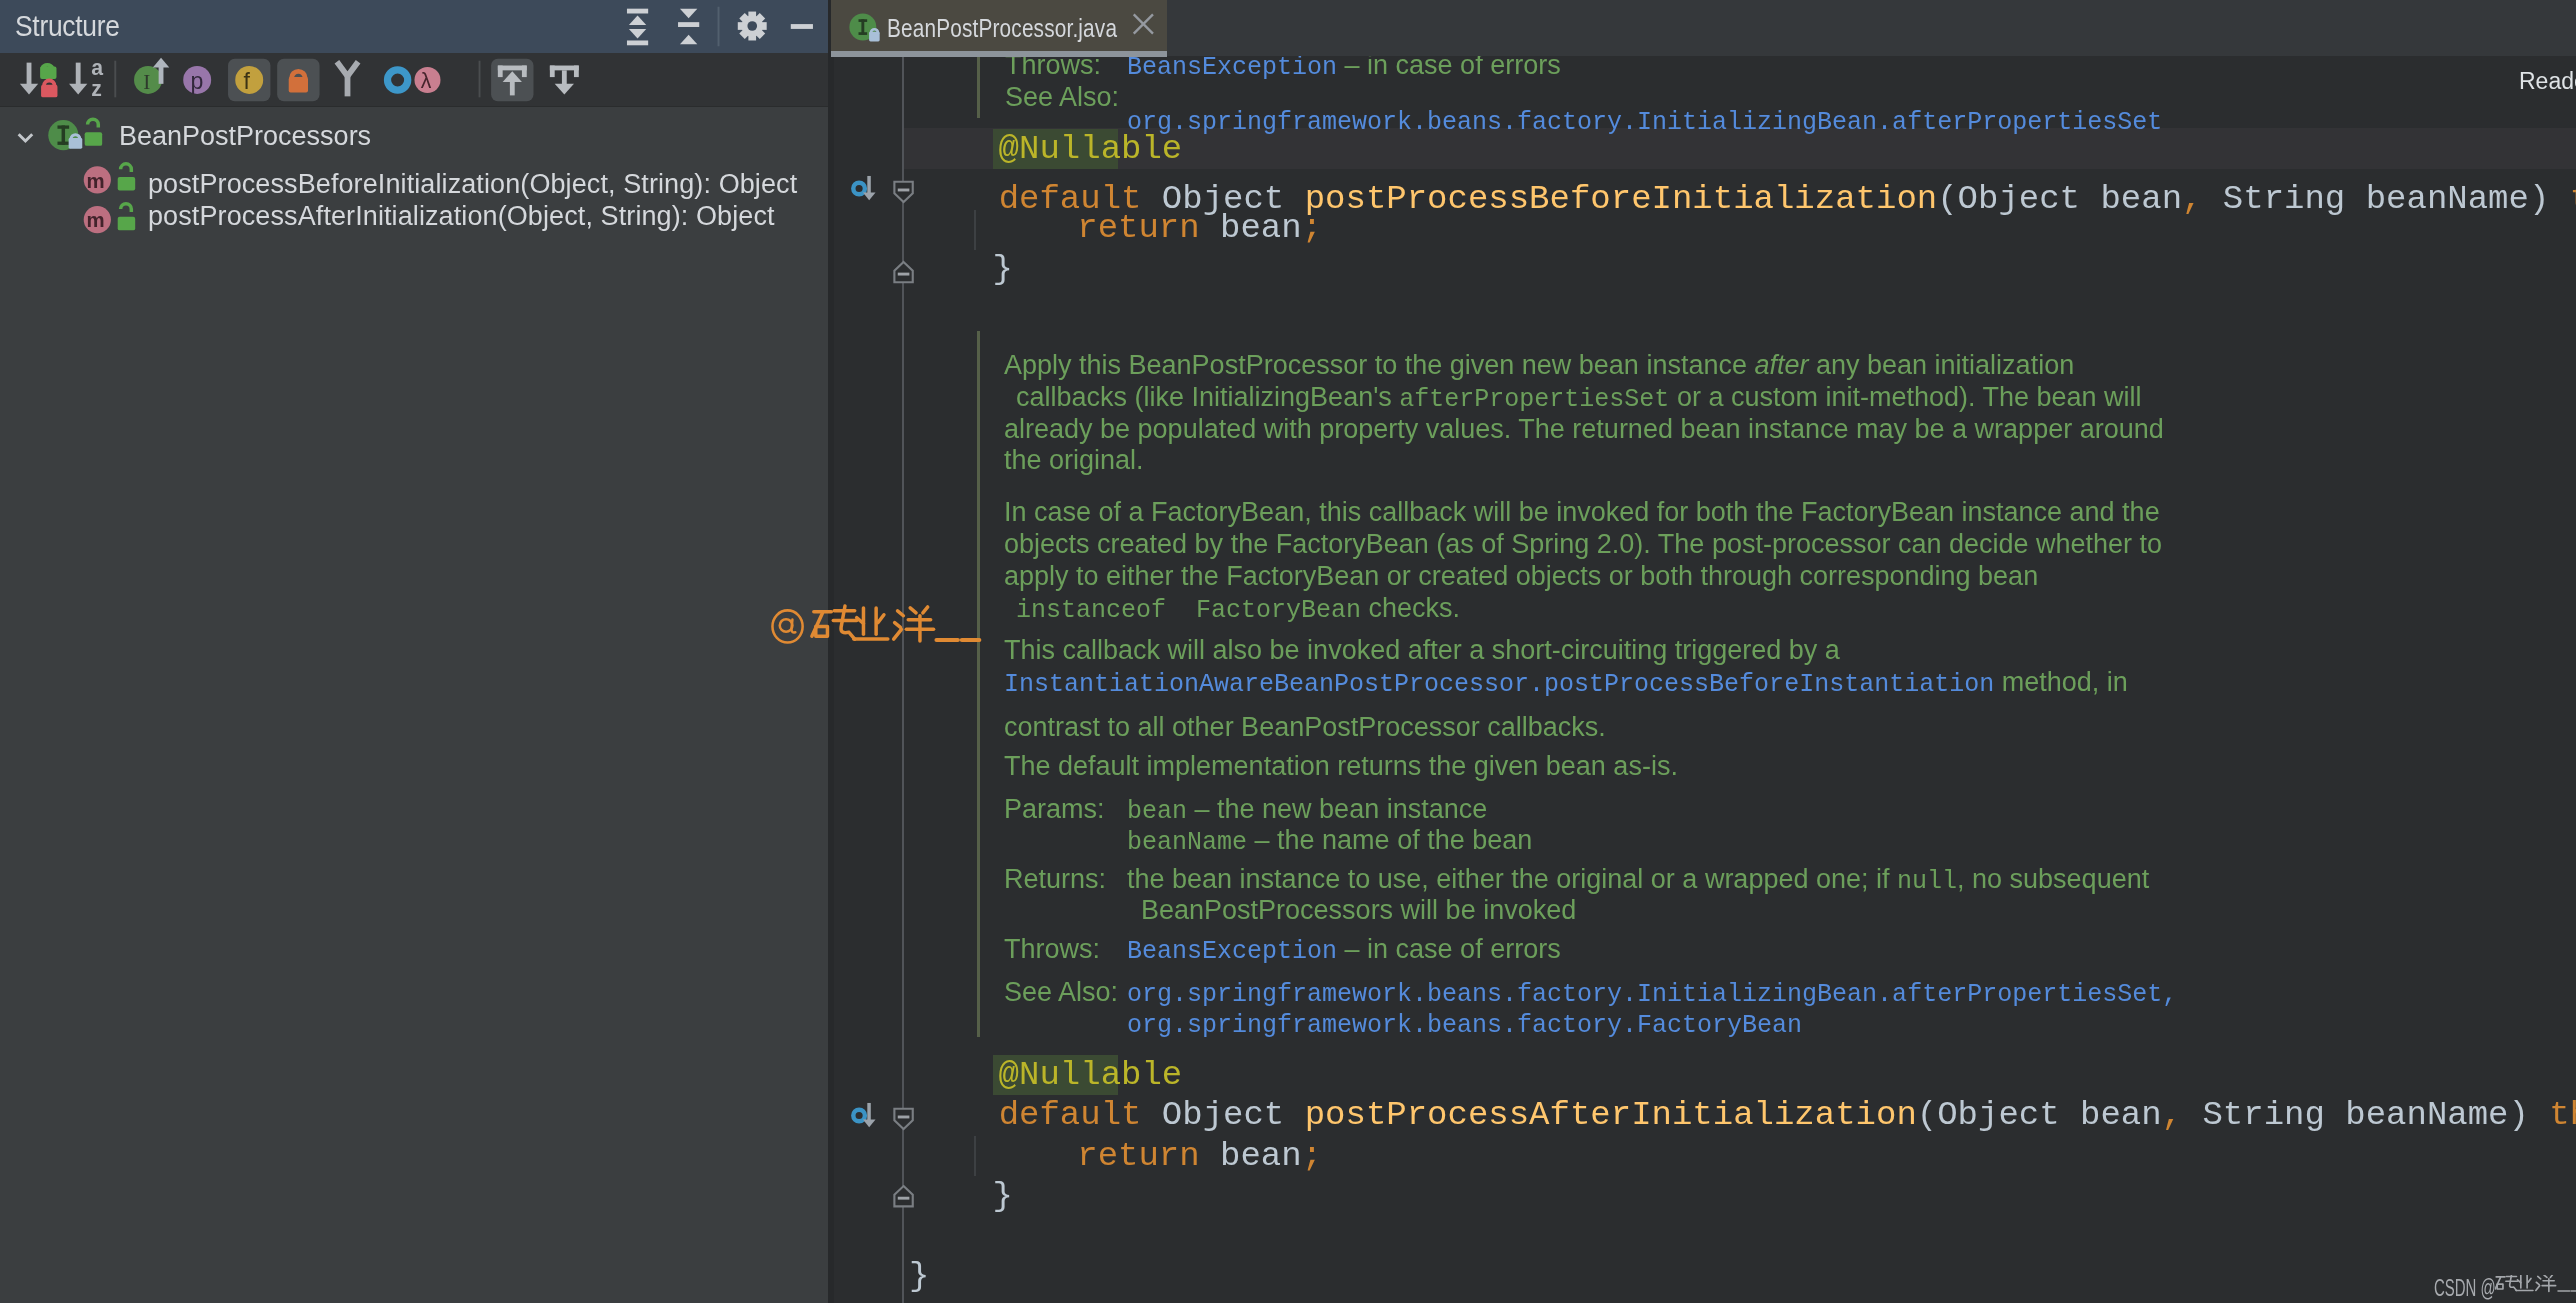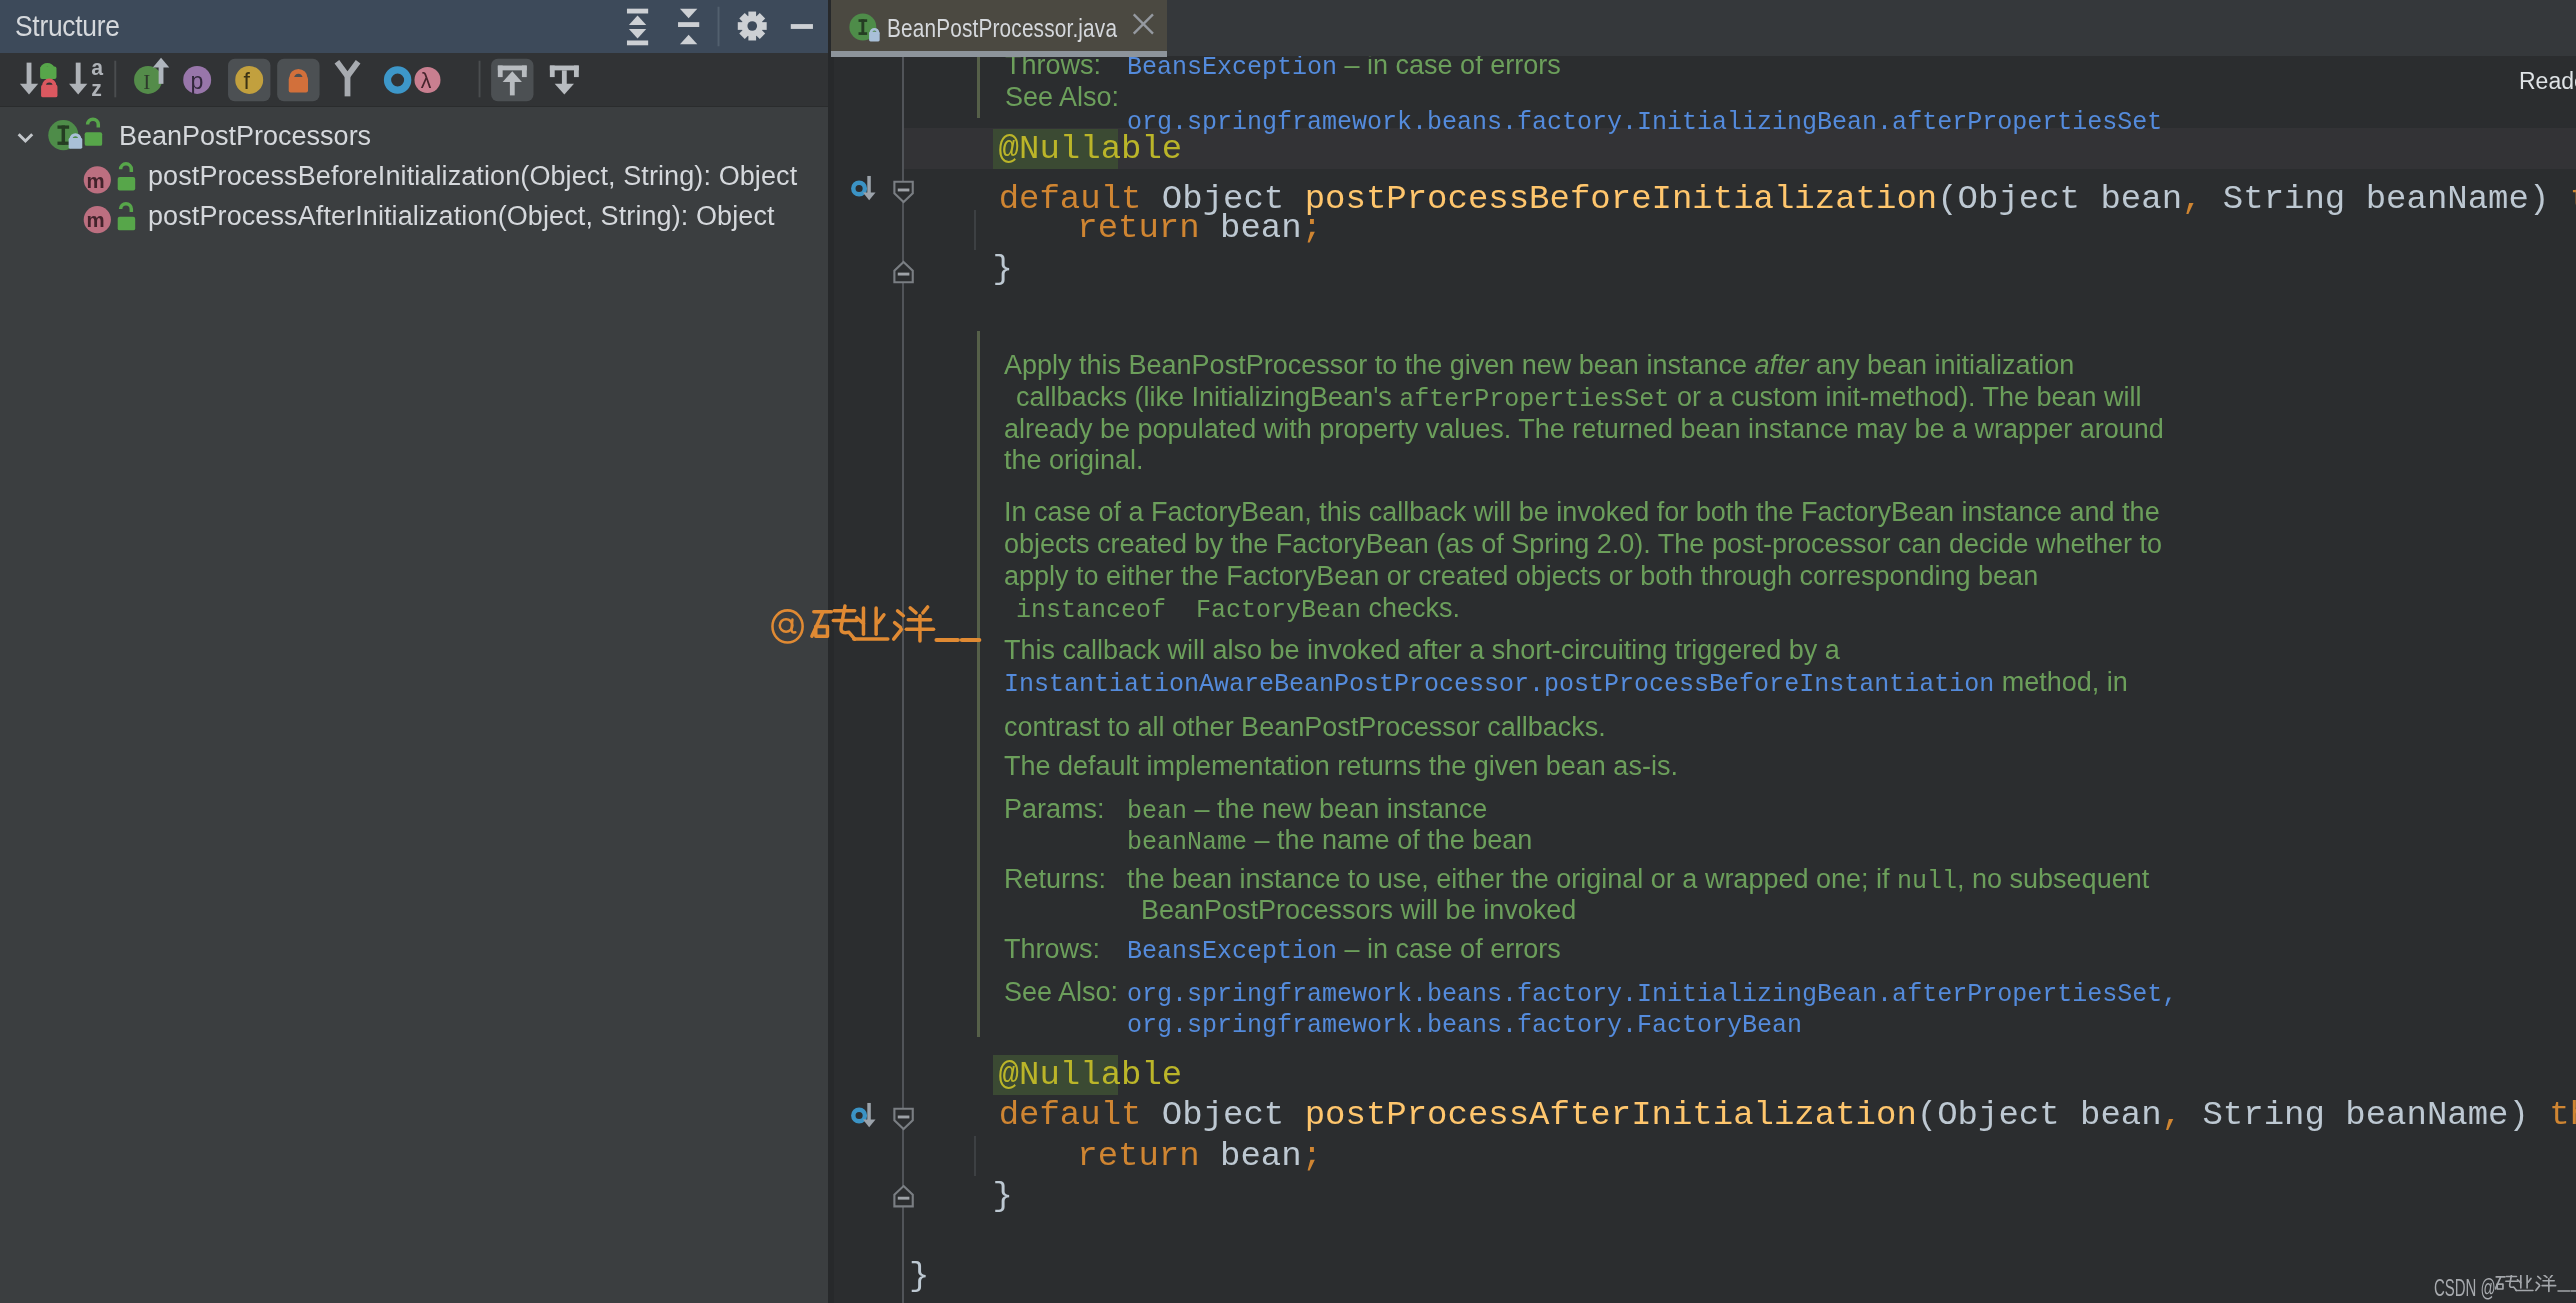--- a/index.html
+++ b/index.html
@@ -138,21 +138,21 @@
   <text x="89" y="83" font-size="21" font-weight="bold" fill="#43232B" font-family="Liberation Sans">m</text>
   <path d="M124 64 a5.5 5.5 0 0 1 11 0 l0 3" fill="none" stroke="#57A64A" stroke-width="3.6"></path>
   <rect x="121" y="72" width="18" height="14" rx="2" fill="#57A64A"></rect>
 
   <circle cx="100" cy="116" r="14" fill="#BC6F80"></circle>
   <text x="89" y="124" font-size="21" font-weight="bold" fill="#43232B" font-family="Liberation Sans">m</text>
   <path d="M124 105 a5.5 5.5 0 0 1 11 0 l0 3" fill="none" stroke="#57A64A" stroke-width="3.6"></path>
   <rect x="121" y="113" width="18" height="14" rx="2" fill="#57A64A"></rect>
 </svg>
 <div class="abs ui" style="left:119px;top:120px;font-size:27px;line-height:33px;">BeanPostProcessors</div>
-<div class="abs ui" style="left:148px;top:160px;font-size:27px;line-height:33px;letter-spacing:0.1px;">postProcessBeforeInitialization(Object, String): Object</div>
+<div class="abs ui" style="left:148px;top:168px;font-size:27px;line-height:33px;letter-spacing:0.1px;">postProcessBeforeInitialization(Object, String): Object</div>
 <div class="abs ui" style="left:148px;top:200px;font-size:27px;line-height:33px;letter-spacing:0.1px;">postProcessAfterInitialization(Object, String): Object</div>
 
 <div class="abs" style="left:828px;top:0;width:5.8px;height:1304px;background:#27292B;"></div>
 
 <div class="abs" style="left:904px;top:128px;width:1672px;height:41px;background:#333336;"></div>
 
 <div class="abs" style="left:993px;top:129px;width:125px;height:40px;background:#3B4A33;"></div>
 <div class="abs" style="left:993px;top:1055px;width:125px;height:40px;background:#3B4A33;"></div>
 
 <div class="abs" style="left:902px;top:56px;width:1.9px;height:1247px;background:#515459;"></div>

